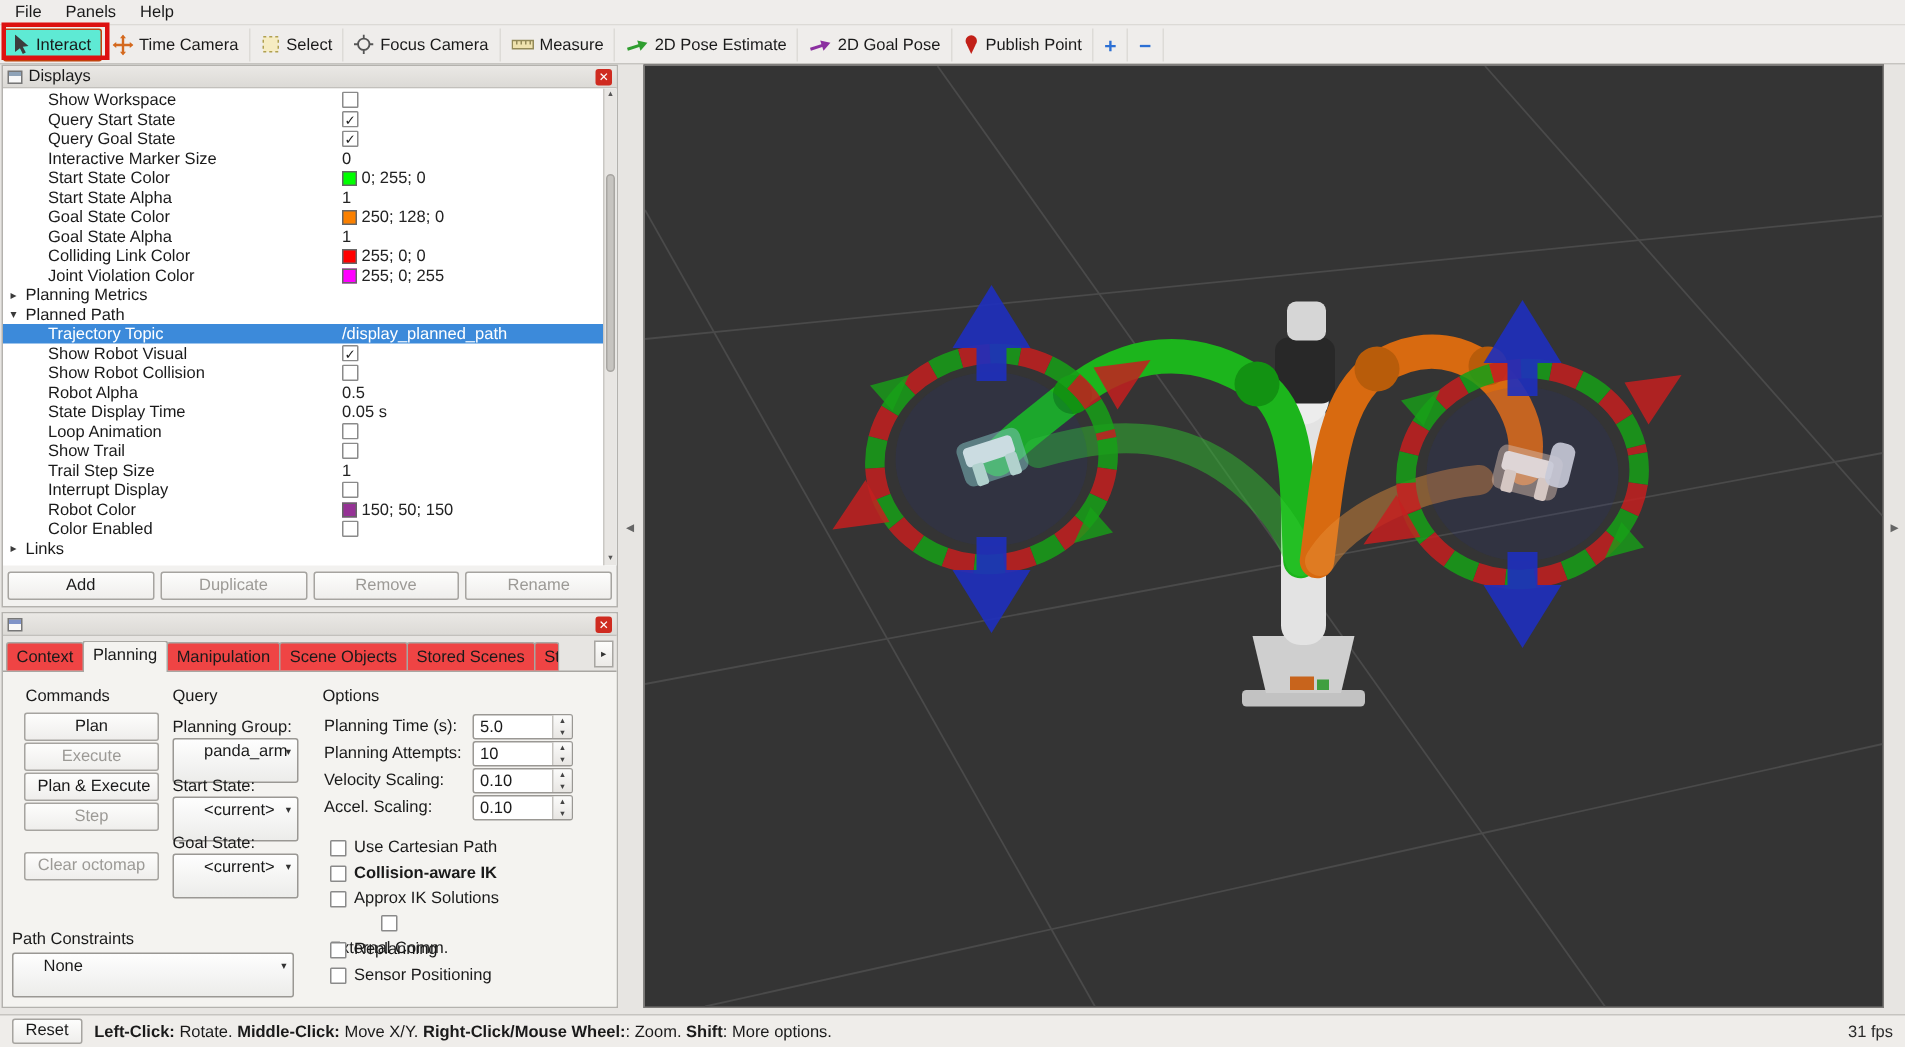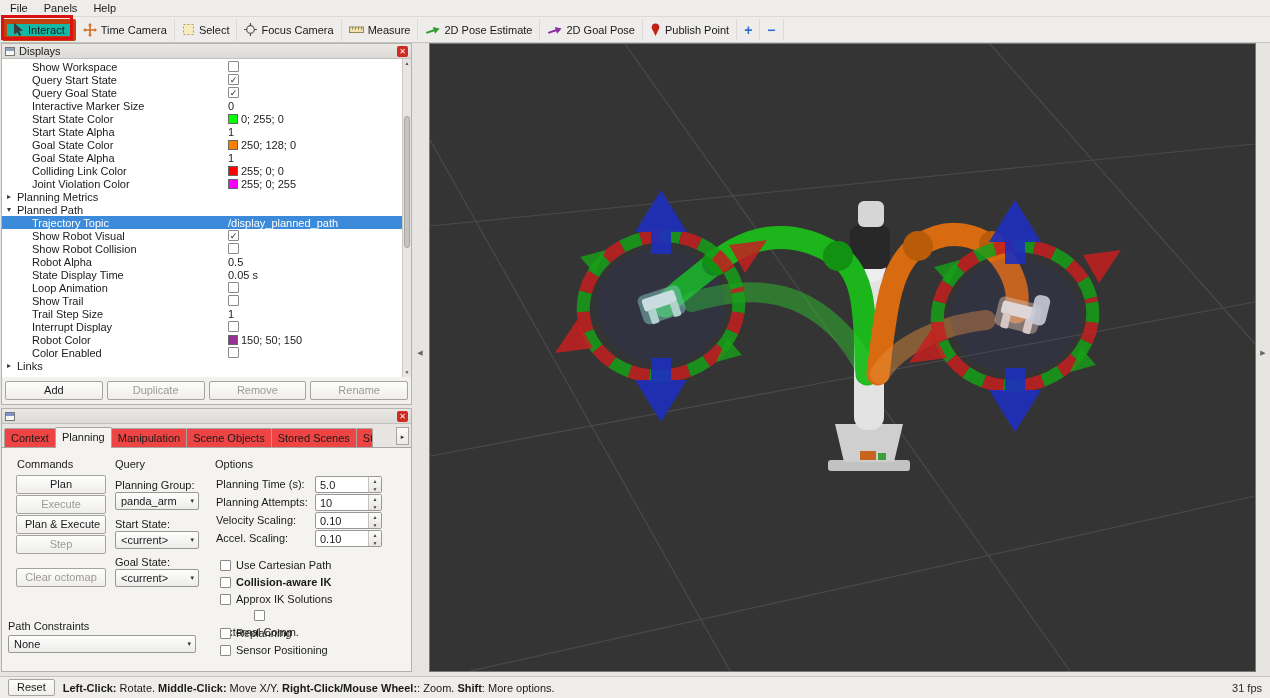--- a/index.html
+++ b/index.html
@@ -2,21 +2,21 @@
 <html style="--background: #343434; --grid: #4a4a4a; --start: #1cb51c; --goal: #d86a10; --marker-blue: #1e2fbe; --marker-red: #c42020; --ring-green: #18a018; --ring-red: #c42020;"><head>
 <meta charset="utf-8">
 <style>
 *{margin:0;padding:0;box-sizing:border-box}
 body{font-family:"Liberation Sans",sans-serif;font-size:11px;color:#1a1a1a;background:#fff}
 .app{position:relative;width:1270px;height:698px;background:#e7e5e2;overflow:hidden}
 .menubar{position:absolute;left:0;top:0;width:100%;height:17px;background:#efedeb;border-bottom:1px solid #dcdad6;display:flex;align-items:center;padding-left:3px;gap:2px}
 .menu-item{padding:4px 7px;cursor:default}
 .toolbar{position:absolute;left:0;top:17px;width:100%;height:26px;background:#efedeb;border-bottom:1px solid #c6c4c0;display:flex;align-items:center;padding-left:2px}
 .tool{display:flex;align-items:center;gap:4px;padding:3px 7px;border-right:1px solid #dddbd7;height:22px;white-space:nowrap}
-.tool.active{background:#14b8a6;border:5px solid #c2410c;border-radius:2px;padding:2px 6px}
+.tool.active{background:#5eead4;border:1px solid #c2410c;border-radius:2px;padding:2px 6px}
 .tool-icon{display:inline-flex;align-items:center}
 .tb-add{color:#2b6fd4;font-weight:bold;font-size:14px;line-height:10px}
 .red-box{position:absolute;left:1px;top:15px;width:72px;height:25px;border:3px solid #dd1111;z-index:40;pointer-events:none}
 .panel{position:absolute;background:#f2f1ef;border:1px solid #b4b2ae}
 .panel-header{height:15px;display:flex;align-items:center;background:linear-gradient(#eae8e5,#dcdad6);border-bottom:1px solid #c2c0bc;padding:0 3px;gap:4px}
 .panel-title{flex:1;font-size:11px}
 .close-btn{width:11px;height:11px;background:#cf2b20;border-radius:2px;color:#fff;font-size:8px;line-height:11px;text-align:center}
 .win-icon{width:10px;height:9px;border:1px solid #777;background:linear-gradient(#8fa3b8 0 3px,#f8f8f8 3px);display:inline-block}
 .win-icon.mp{background:linear-gradient(#7f93c8 0 3px,#f8f8f8 3px)}
 .displays-panel{left:1px;top:43px;width:411px;height:362px}
@@ -44,21 +44,21 @@
 .tabbar{position:relative;height:24px;background:#e7e5e2;border-bottom:1px solid #a8a6a2;padding:2px 16px 0 2px}
 .tabs{display:flex;align-items:flex-end;height:100%}
 .tab{position:relative;border:1px solid #a8a6a2;border-bottom:none;background:#ef4444;padding:3px 6px;margin-right:-1px;border-radius:2px 2px 0 0;white-space:nowrap;font-size:11px}
 .tab.active{background:#f4f3f0;z-index:2;margin-bottom:-1px;padding-bottom:5px}
 .tab.truncated{max-width:17px;overflow:hidden;padding-right:0}
 .tab-scroll{position:absolute;right:2px;bottom:2px;width:13px;height:18px;border:1px solid #a8a6a2;background:linear-gradient(#fcfcfb,#eceae7);font-size:7px;text-align:center;line-height:18px;color:#333}
 .planning-content{position:relative;flex:1;background:#f4f3f0}
 .group-heading{position:absolute;color:#1a1a1a}
 .cmd-btn{position:absolute;left:14px;width:90px;height:19px}
 .q-label{position:absolute;left:113px;white-space:nowrap}
-.dropdown{position:absolute;height:18px;border:1px solid #9a9894;border-radius:2px;background:linear-gradient(#fefefe,#ececea);padding:2px 16px 0 5px;white-space:nowrap}
+.dropdown{position:absolute;height:30px;border:1px solid #9a9894;border-radius:2px;background:linear-gradient(#fefefe,#ececea);padding:2px 16px 0 20px;white-space:nowrap}
 .dd-arrow{position:absolute;right:4px;top:4px;font-size:7px;color:#333}
 .opt-label{position:absolute;left:214px;white-space:nowrap}
 .spinbox{position:absolute;left:313px;width:67px;height:17px;border:1px solid #9a9894;background:#fff;border-radius:2px;display:flex}
 .spin-val{flex:1;padding:2px 0 0 4px}
 .spin-btns{width:13px;border-left:1px solid #c4c2be;display:flex;flex-direction:column;background:linear-gradient(#fbfbfa,#e8e6e3)}
 .spin-btns span{flex:1;font-size:5px;line-height:8px;text-align:center;color:#444}
 .cb-row{position:absolute;left:218px;display:flex;align-items:center;gap:5px;white-space:nowrap}
 .viewport{position:absolute;left:429px;top:43px;width:827px;height:629px;background:var(--background,#343434);border:1px solid #7a7876}
 .splitter{position:absolute;width:10px;height:17px;font-size:7px;line-height:17px;text-align:center;color:#666}
 .statusbar{position:absolute;left:0;top:676px;width:100%;height:22px;background:#efedea;border-top:1px solid #c6c4c0;display:flex;align-items:center;padding:0 8px;gap:8px}

